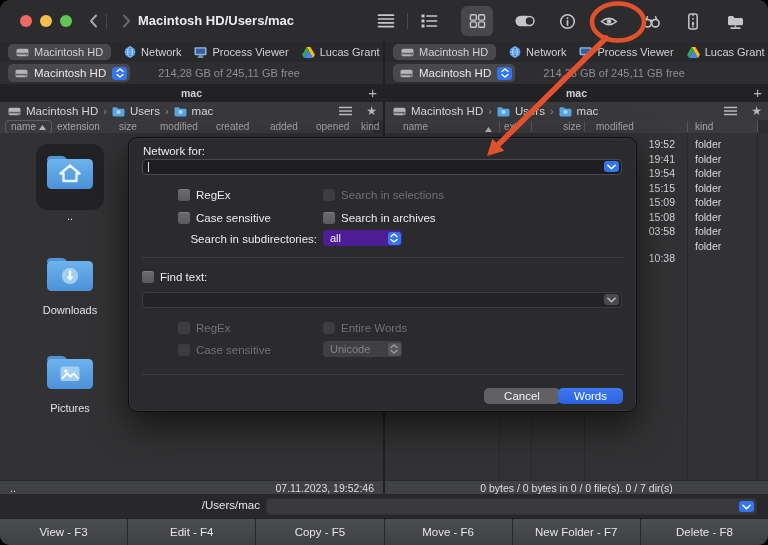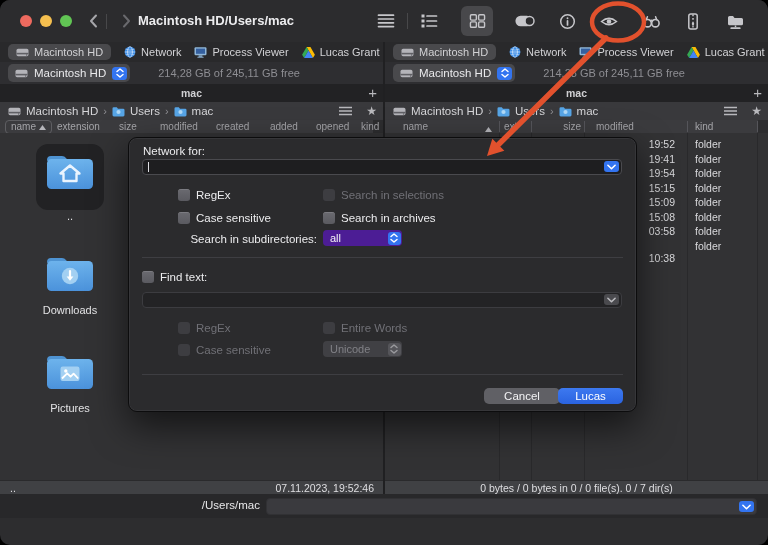--- a/index.html
+++ b/index.html
@@ -520,20 +520,28 @@
     <div id="cmd-path">/Users/mac</div>
     <div id="cmd-input">
       <div class="combo-btn combo-blue">
         <svg width="9" height="6" viewBox="0 0 10 6">
             <polyline points="1,1 5,5 9,1" fill="none" stroke="#fff" stroke-width="1.7" stroke-linecap="round" stroke-linejoin="round"></polyline>
           </svg>
       </div>
     </div>
   </div>
 
+  <div id="fkeys">
+      <div class="fkey">View - F3</div>
+      <div class="fkey">Edit - F4</div>
+      <div class="fkey">Copy - F5</div>
+      <div class="fkey">Move - F6</div>
+      <div class="fkey">New Folder - F7</div>
+      <div class="fkey">Delete - F8</div>
+    </div>
 
   <div id="dialog">
     <div class="dlg-label" style="left:14px;top:7px">Network for:</div>
     <div class="dlg-input" style="top:21px">
       <div class="caret"></div>
       <div class="combo-btn combo-blue" style="top:1px">
         <svg width="9" height="6" viewBox="0 0 10 6">
             <polyline points="1,1 5,5 9,1" fill="none" stroke="#fff" stroke-width="1.7" stroke-linecap="round" stroke-linejoin="round"></polyline>
           </svg>
       </div>
@@ -585,21 +593,21 @@
         <svg width="8" height="10" viewBox="0 0 8 10">
             <polyline points="1,3.6 4,0.9 7,3.6" fill="none" stroke="#9a9a9e" stroke-width="1.4" stroke-linecap="round" stroke-linejoin="round"></polyline>
             <polyline points="1,6.4 4,9.1 7,6.4" fill="none" stroke="#9a9a9e" stroke-width="1.4" stroke-linecap="round" stroke-linejoin="round"></polyline>
           </svg>
       </div>
     </div>
 
     <div class="dlg-sep" style="top:236px"></div>
 
     <div class="dlg-btn" id="btn-cancel">Cancel</div>
-    <div class="dlg-btn" id="btn-search">Lucas</div>
+    <div class="dlg-btn" id="btn-search">Words</div>
   </div>
 
   <svg id="annotation" width="768" height="545" viewBox="0 0 768 545">
     <ellipse cx="618" cy="22" rx="26" ry="18.5" fill="none" stroke="#e2512d" stroke-width="4.5"></ellipse>
     <line x1="606" y1="38" x2="498" y2="145" stroke="#e2512d" stroke-width="5.5" stroke-linecap="round"></line>
     <polygon points="487,156 492.3,138.7 504.3,150.7" fill="#e2512d"></polygon>
   </svg>
 </div>
 
 </body></html>

